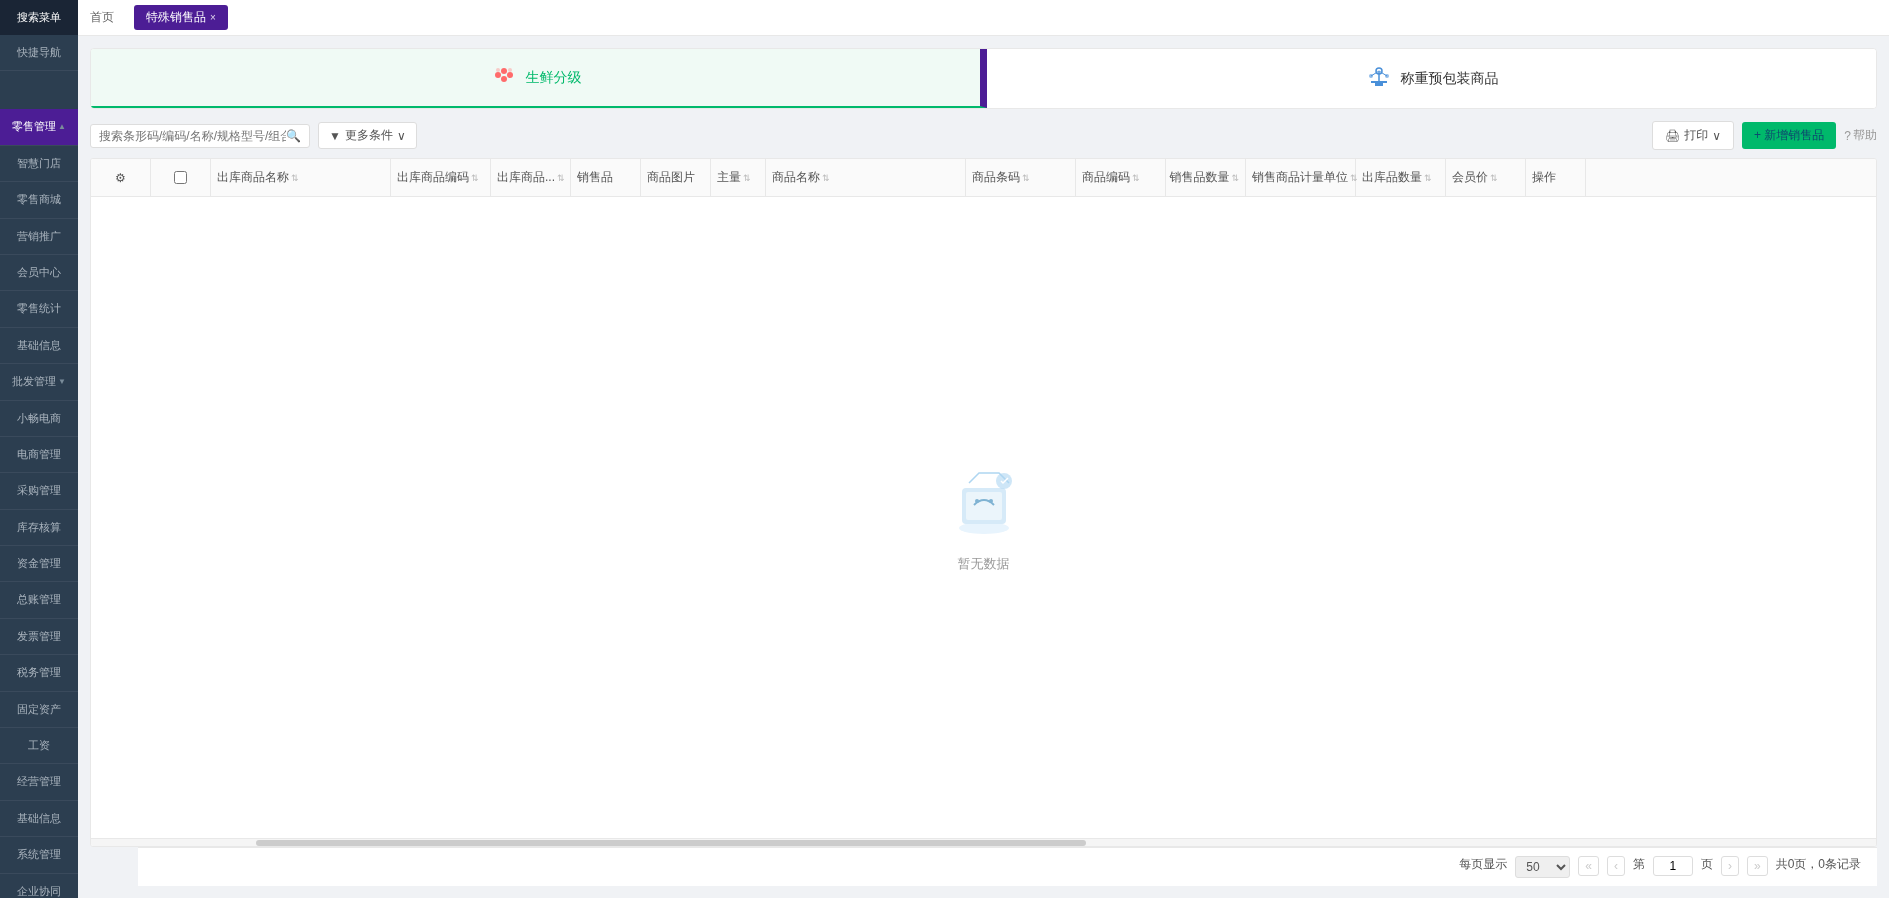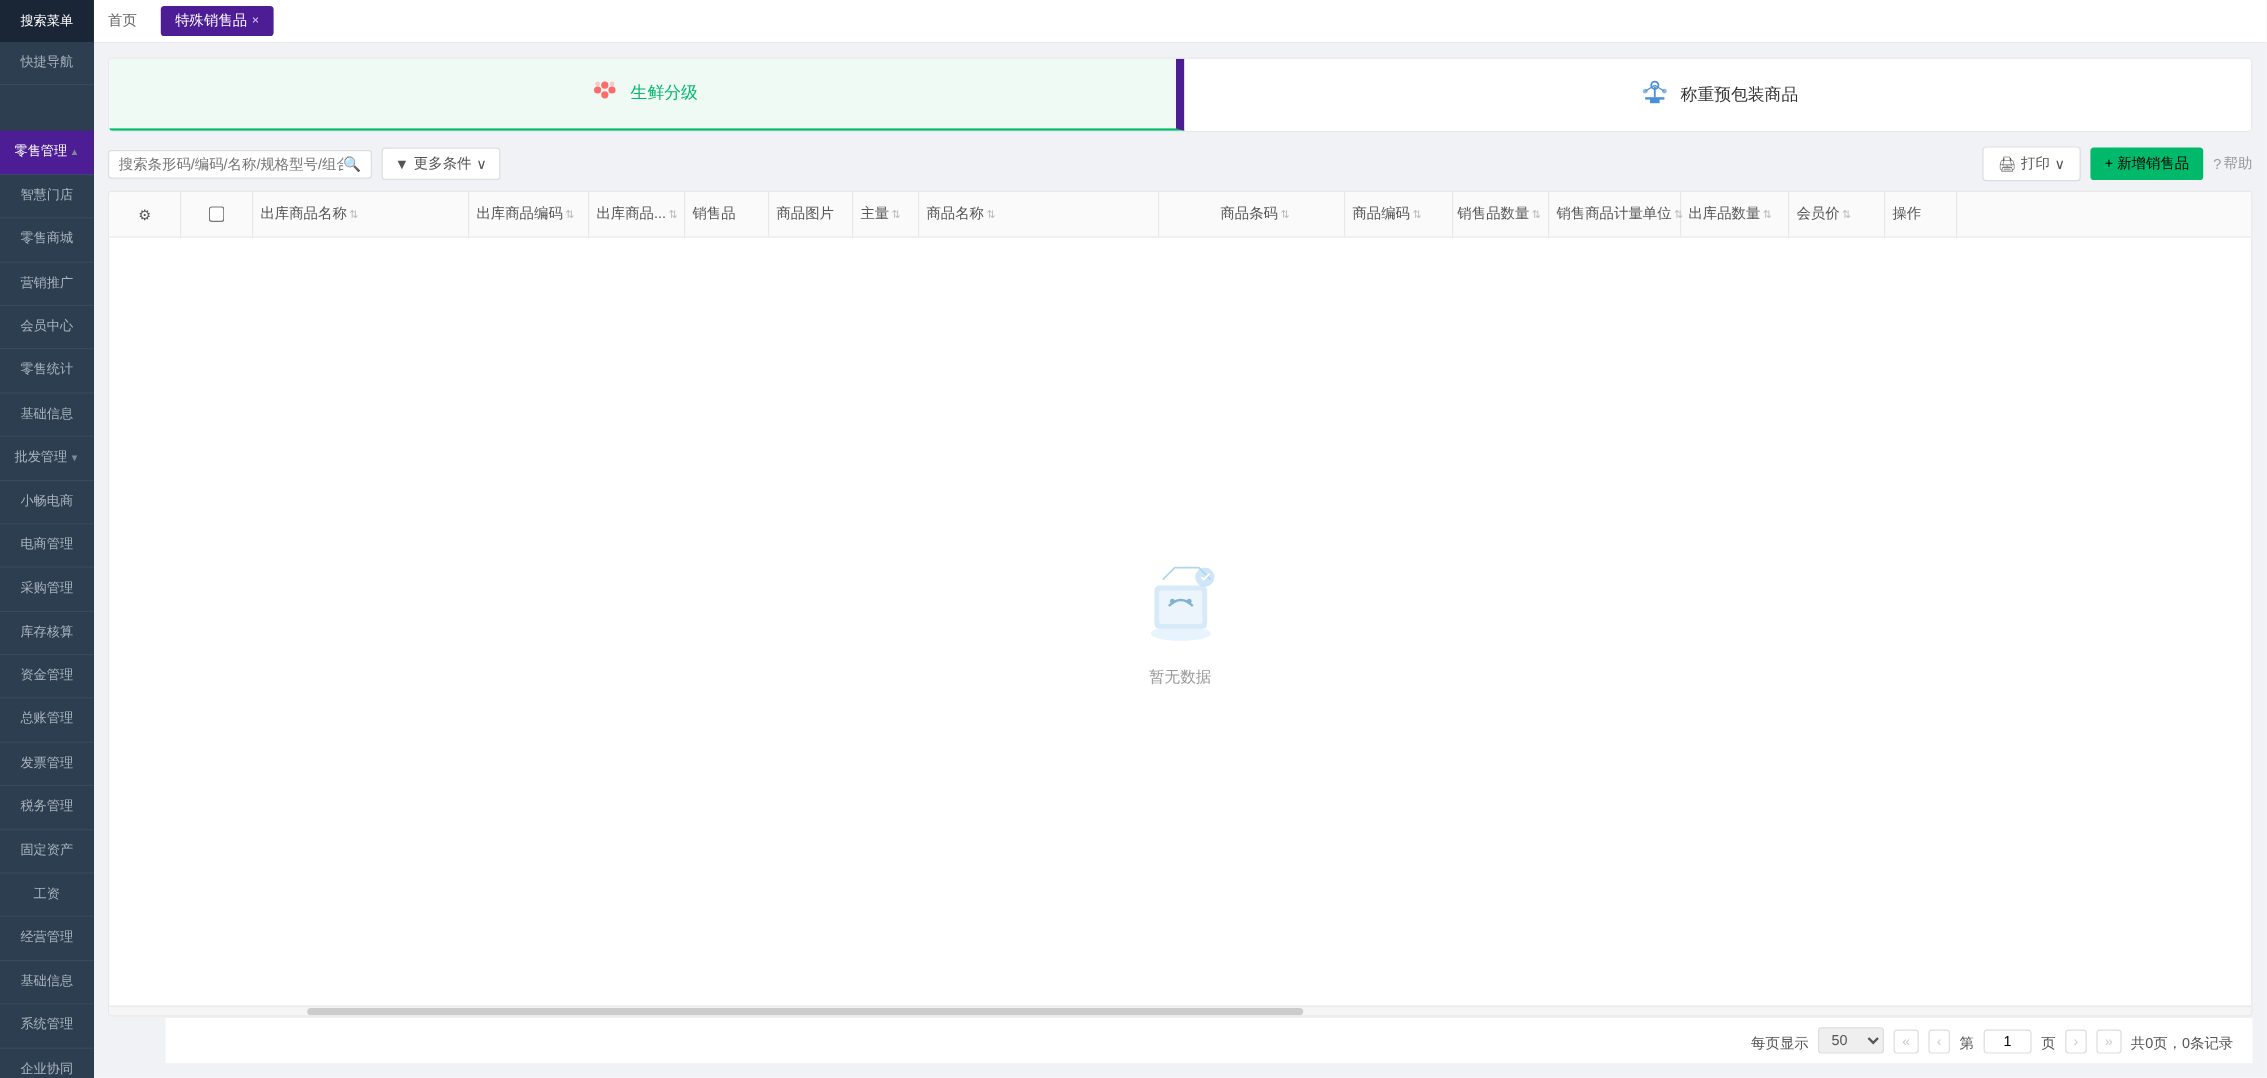--- a/index.html
+++ b/index.html
@@ -181,21 +181,21 @@
       font-size: 12px;
       color: #555;
     }
     .add-btn {
       display: flex;
       align-items: center;
       gap: 4px;
       padding: 5px 12px;
       border-radius: 3px;
       background: #00b96b;
-      color: #000000;
+      color: #0c4a6e;
       cursor: pointer;
       font-size: 12px;
       border: none;
     }
     .help-btn {
       color: #999;
       font-size: 12px;
       cursor: pointer;
       display: flex;
       align-items: center;
@@ -231,21 +231,21 @@
     }
     .th .sort-icon { color: #bbb; font-size: 9px; }
     .th-check { width: 60px; justify-content: center; }
     .th-name1 { width: 180px; }
     .th-code1 { width: 100px; }
     .th-name2 { width: 80px; }
     .th-sale { width: 70px; }
     .th-img { width: 70px; }
     .th-main { width: 55px; }
     .th-sname { width: 200px; }
-    .th-barcode { width: 110px; margin-left: 45px; }
+    .th-barcode { width: 110px; }
     .th-scode { width: 90px; }
     .th-qty { width: 80px; justify-content: flex-end; }
     .th-unit { width: 110px; }
     .th-outqty { width: 90px; }
     .th-price { width: 80px; }
     .th-op { width: 60px; }
 
     
     .empty-state {
       flex: 1;
@@ -261,21 +261,21 @@
       width: 80px;
       height: 80px;
     }
 
     
     .pagination-bar {
       background: #fff;
       border-top: 1px solid #e8e8e8;
       padding: 8px 16px;
       display: flex;
-      align-items: flex-end;
+      align-items: flex-start;
       justify-content: flex-end;
       gap: 8px;
       font-size: 12px;
       color: #555;
       flex-shrink: 0;
       margin-left: 48px;
     }
     .page-size-select {
       border: 1px solid #ddd;
       border-radius: 3px;

